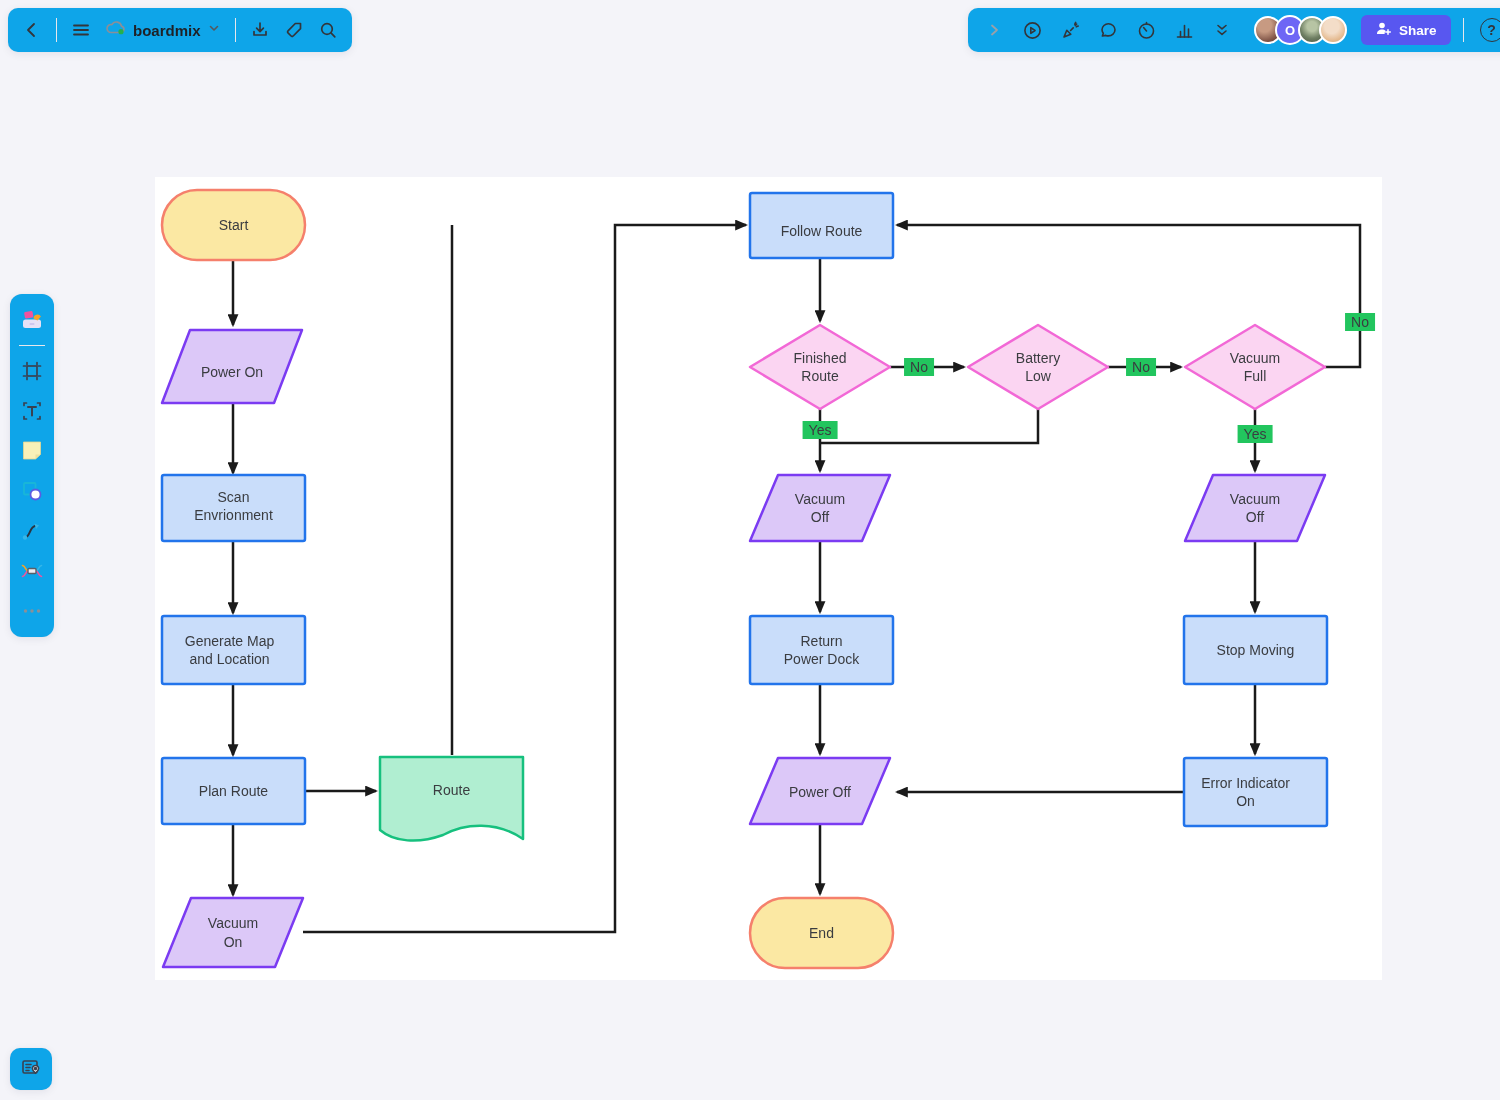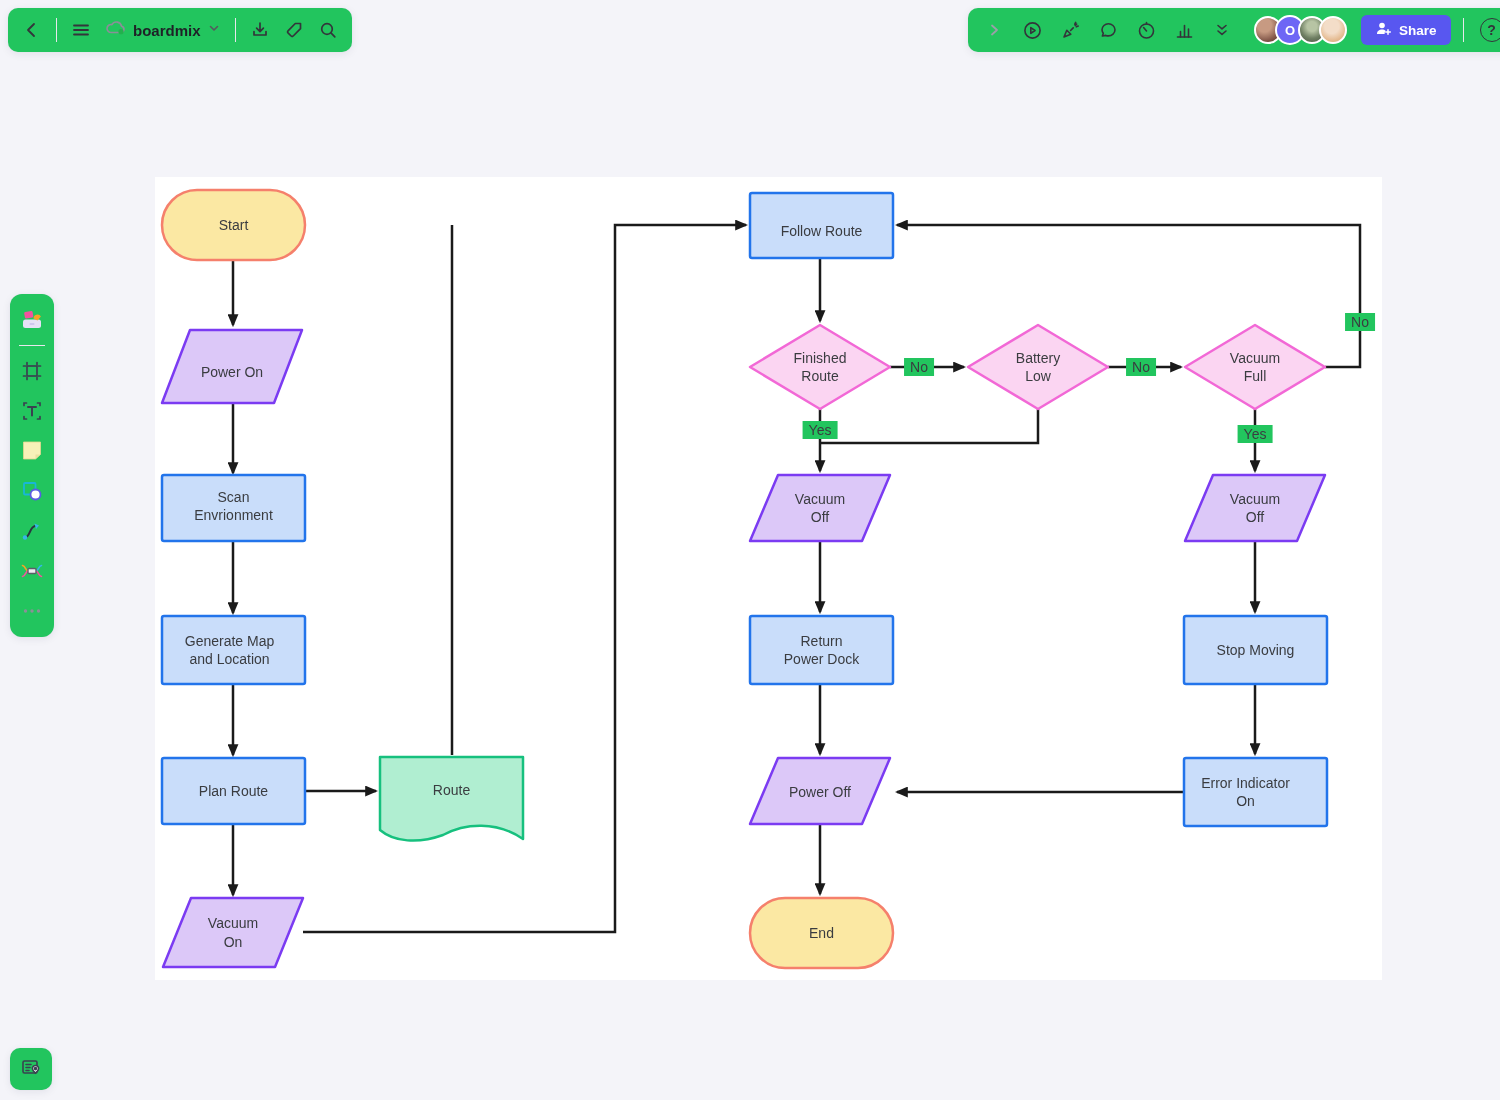--- a/index.html
+++ b/index.html
@@ -1,18 +1,18 @@
 <!DOCTYPE html>
 <html><head>
 <meta charset="utf-8">
 <style>
   * { margin:0; padding:0; box-sizing:border-box; }
   html,body { width:1500px; height:1100px; overflow:hidden;
     font-family:"Liberation Sans","DejaVu Sans",sans-serif; background:#F4F4F9; }
-  .card { position:absolute; background:#22c55e; border-radius:10px;
+  .card { position:absolute; background:#0ea5e9; border-radius:10px;
     box-shadow:0 2px 8px rgba(30,30,60,.08), 0 0 1px rgba(30,30,60,.10);
     display:flex; align-items:center; }
   .icon-btn { width:32px; height:32px; border:none; background:transparent; border-radius:6px;
     display:flex; align-items:center; justify-content:center; cursor:pointer; flex:0 0 auto; }
   .icon-btn svg { display:block; }
   .vdiv { width:1px; height:24px; background:#E7E7EC; margin:0 6px; flex:0 0 auto; }
 
   
   #topbar-left { left:8px; top:8px; height:44px; padding:0 8px; gap:2px; }
   .logo-group { display:flex; align-items:center; gap:6px; padding:0 6px; cursor:pointer; }

